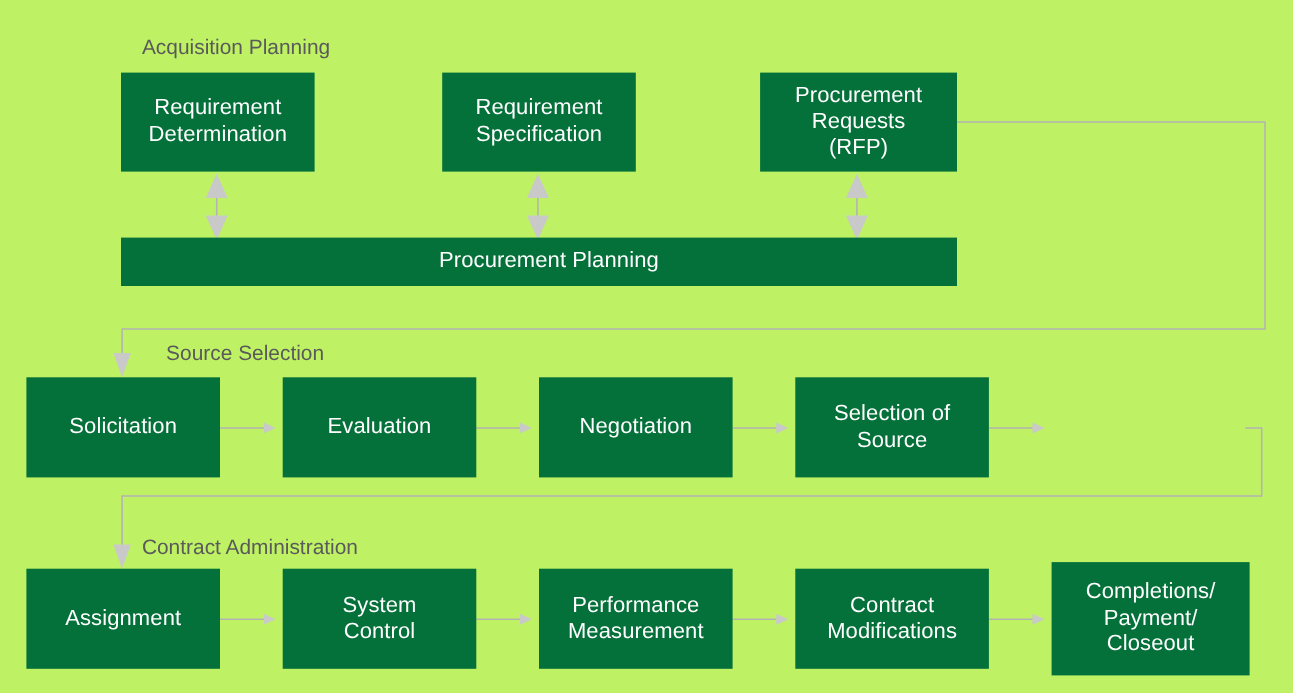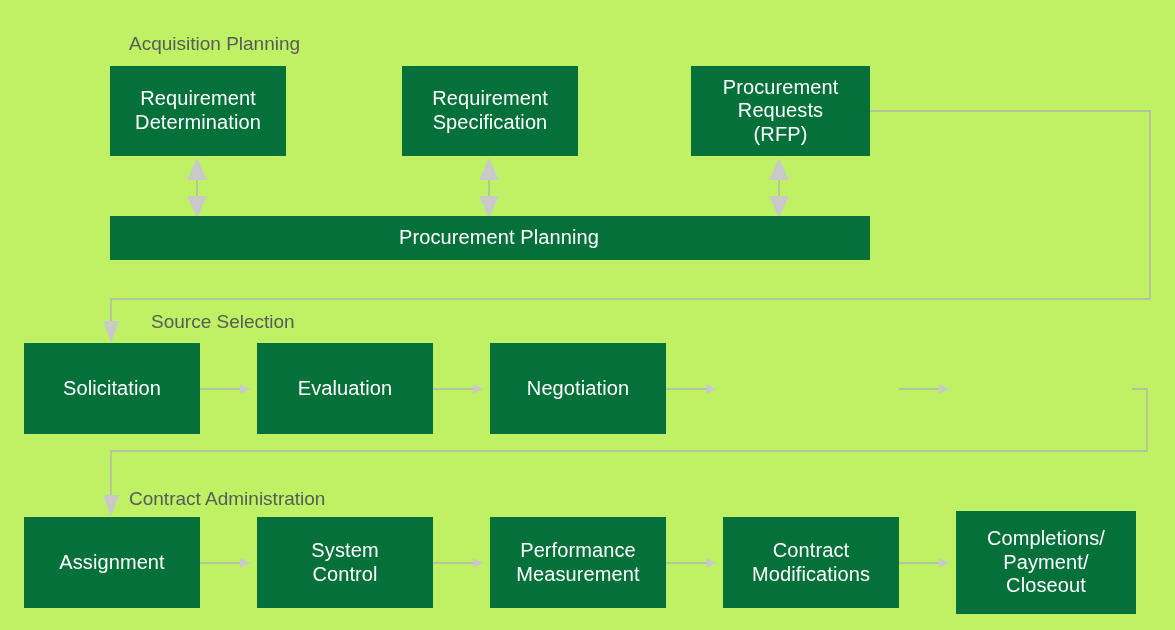--- a/index.html
+++ b/index.html
@@ -134,20 +134,22 @@
 Specification</div>
   <div class="node" style="left:691px; top:66px; width:179px; height:90px;">Procurement
 Requests
 (RFP)</div>
 
   <div class="node wide-bar" style="left:110px; top:216px; width:760px; height:44px;">Procurement Planning</div>
 
   <div class="node" style="left:24px; top:343px; width:176px; height:91px;">Solicitation</div>
   <div class="node" style="left:257px; top:343px; width:176px; height:91px;">Evaluation</div>
   <div class="node" style="left:490px; top:343px; width:176px; height:91px;">Negotiation</div>
+  <div class="node" style="left:723px; top:343px; width:176px; height:91px;">Selection of
+Source</div>
 
   <div class="node" style="left:24px; top:517px; width:176px; height:91px;">Assignment</div>
   <div class="node" style="left:257px; top:517px; width:176px; height:91px;">System
 Control</div>
   <div class="node" style="left:490px; top:517px; width:176px; height:91px;">Performance
 Measurement</div>
   <div class="node" style="left:956px; top:511px; width:180px; height:103px;">Completions/
 Payment/
 Closeout</div>
   <div class="node" style="left:723px; top:517px; width:176px; height:91px;">Contract

